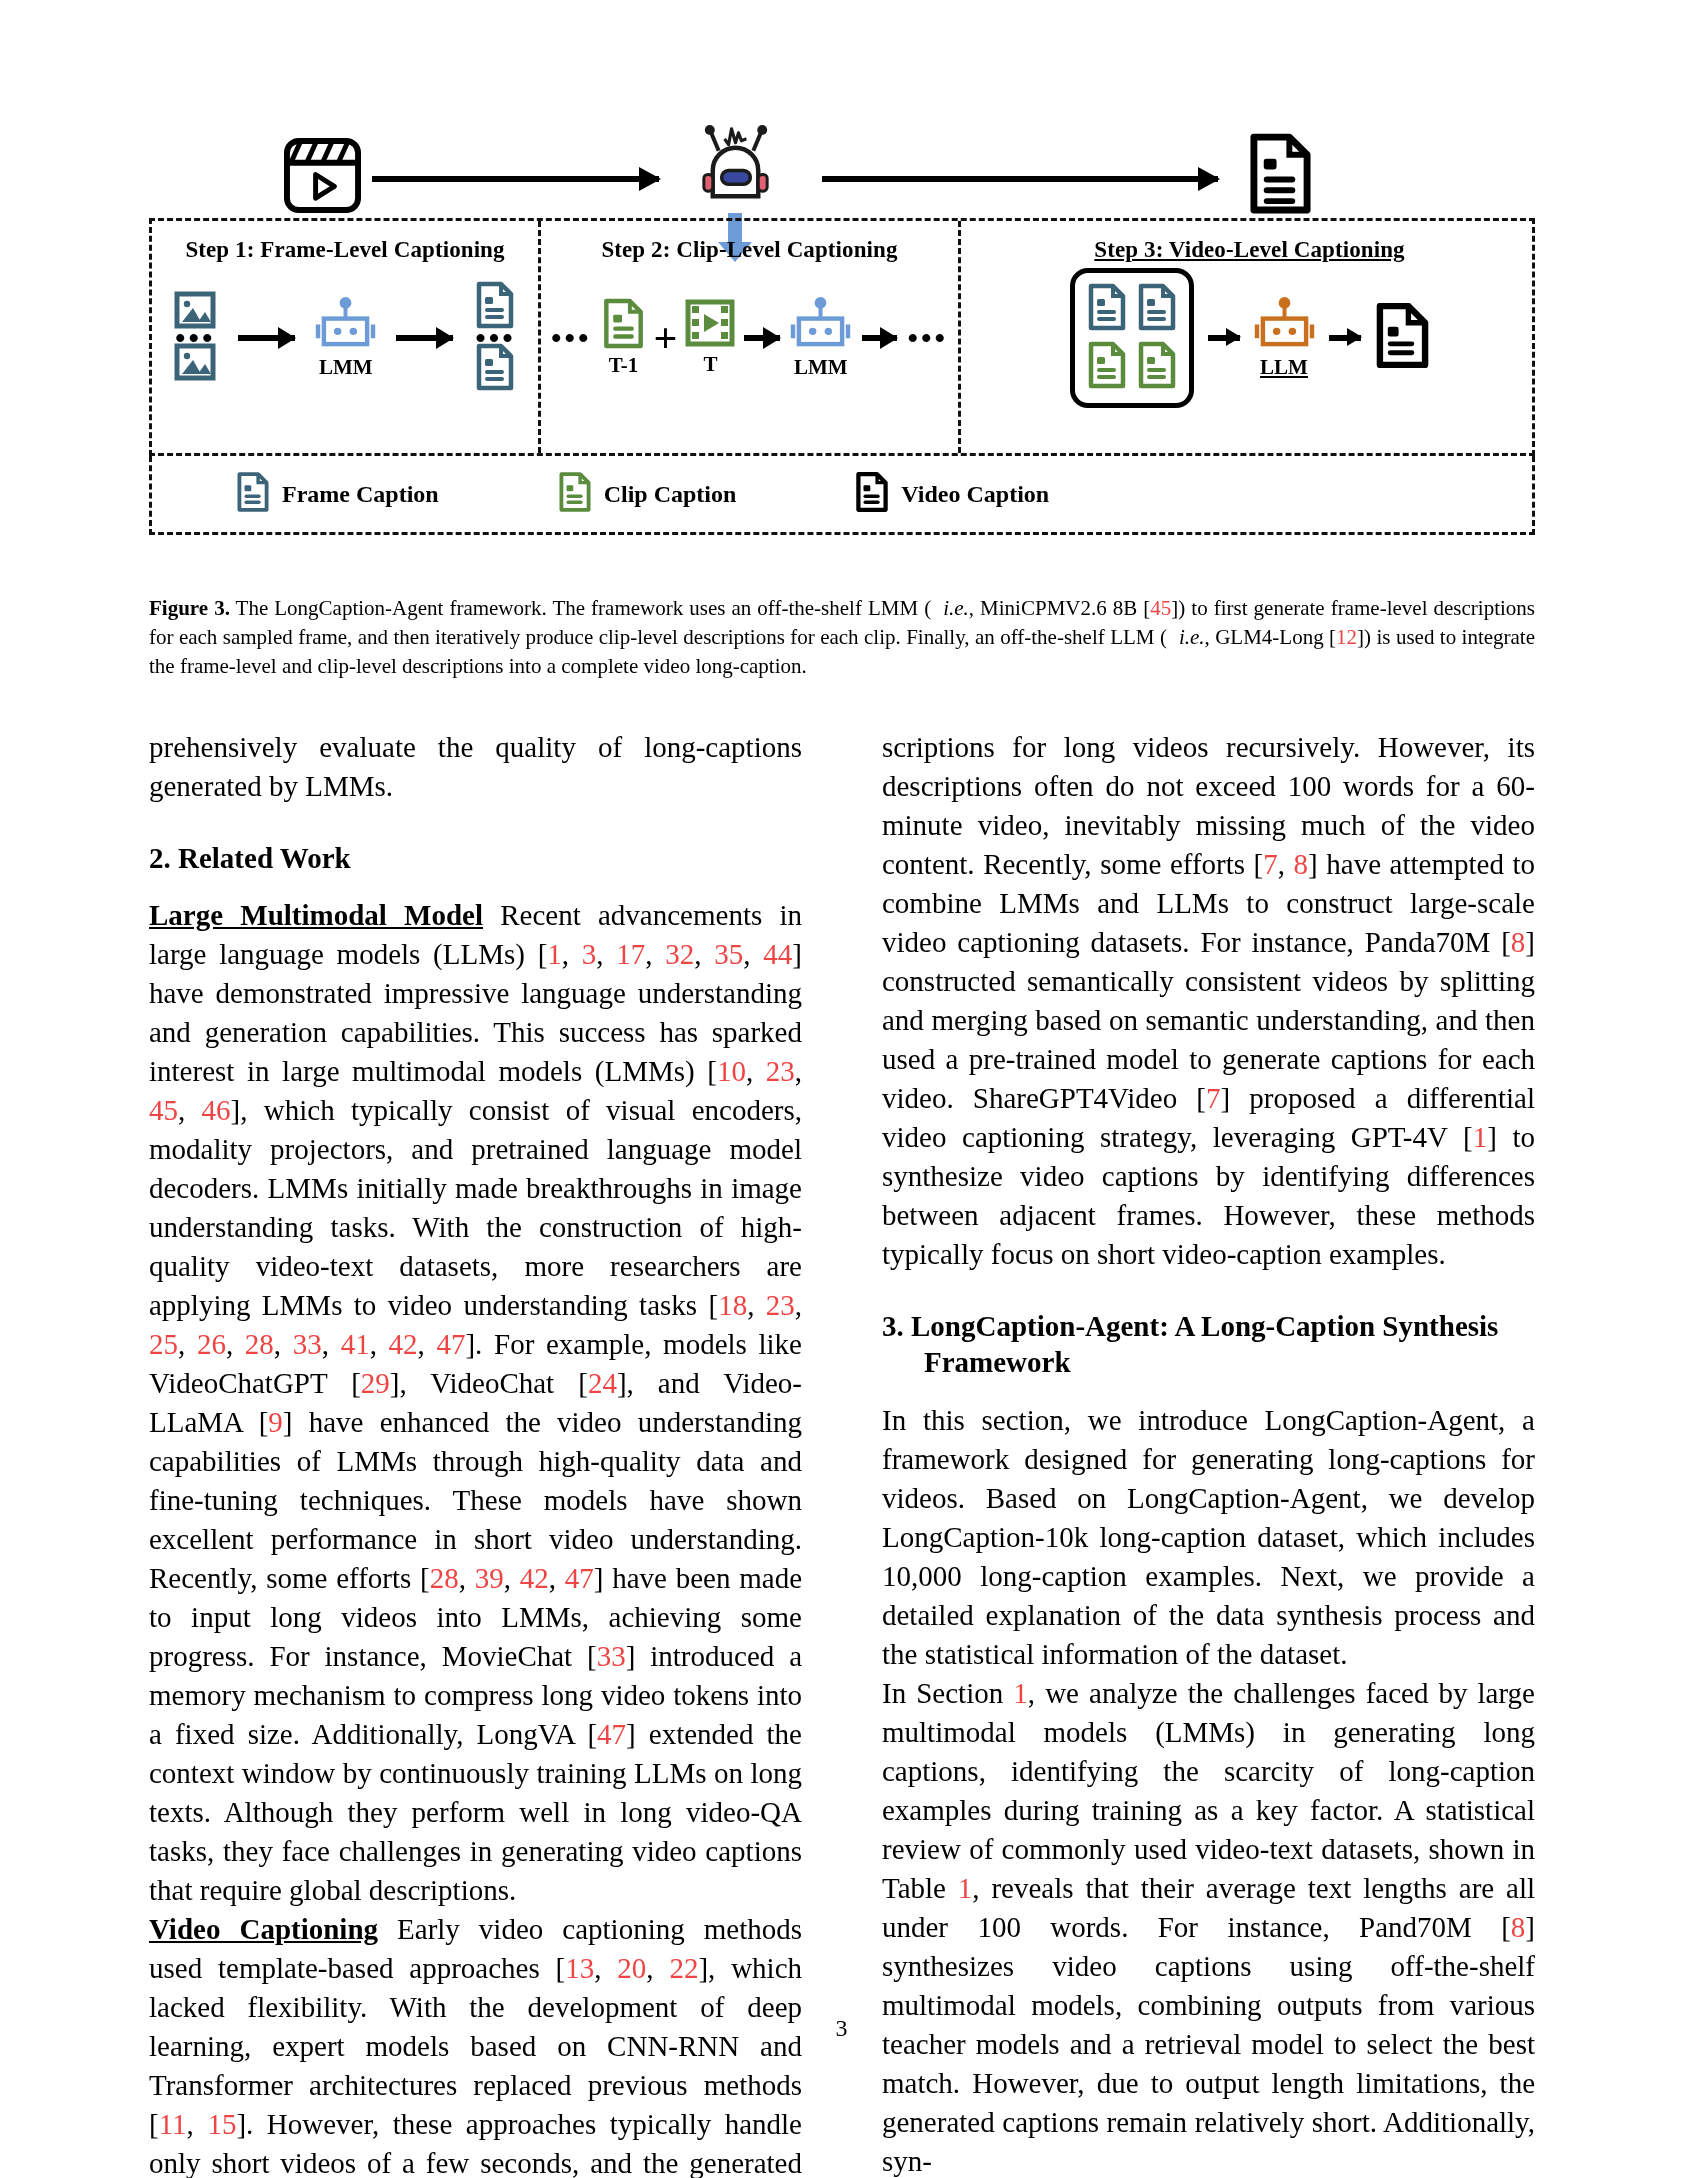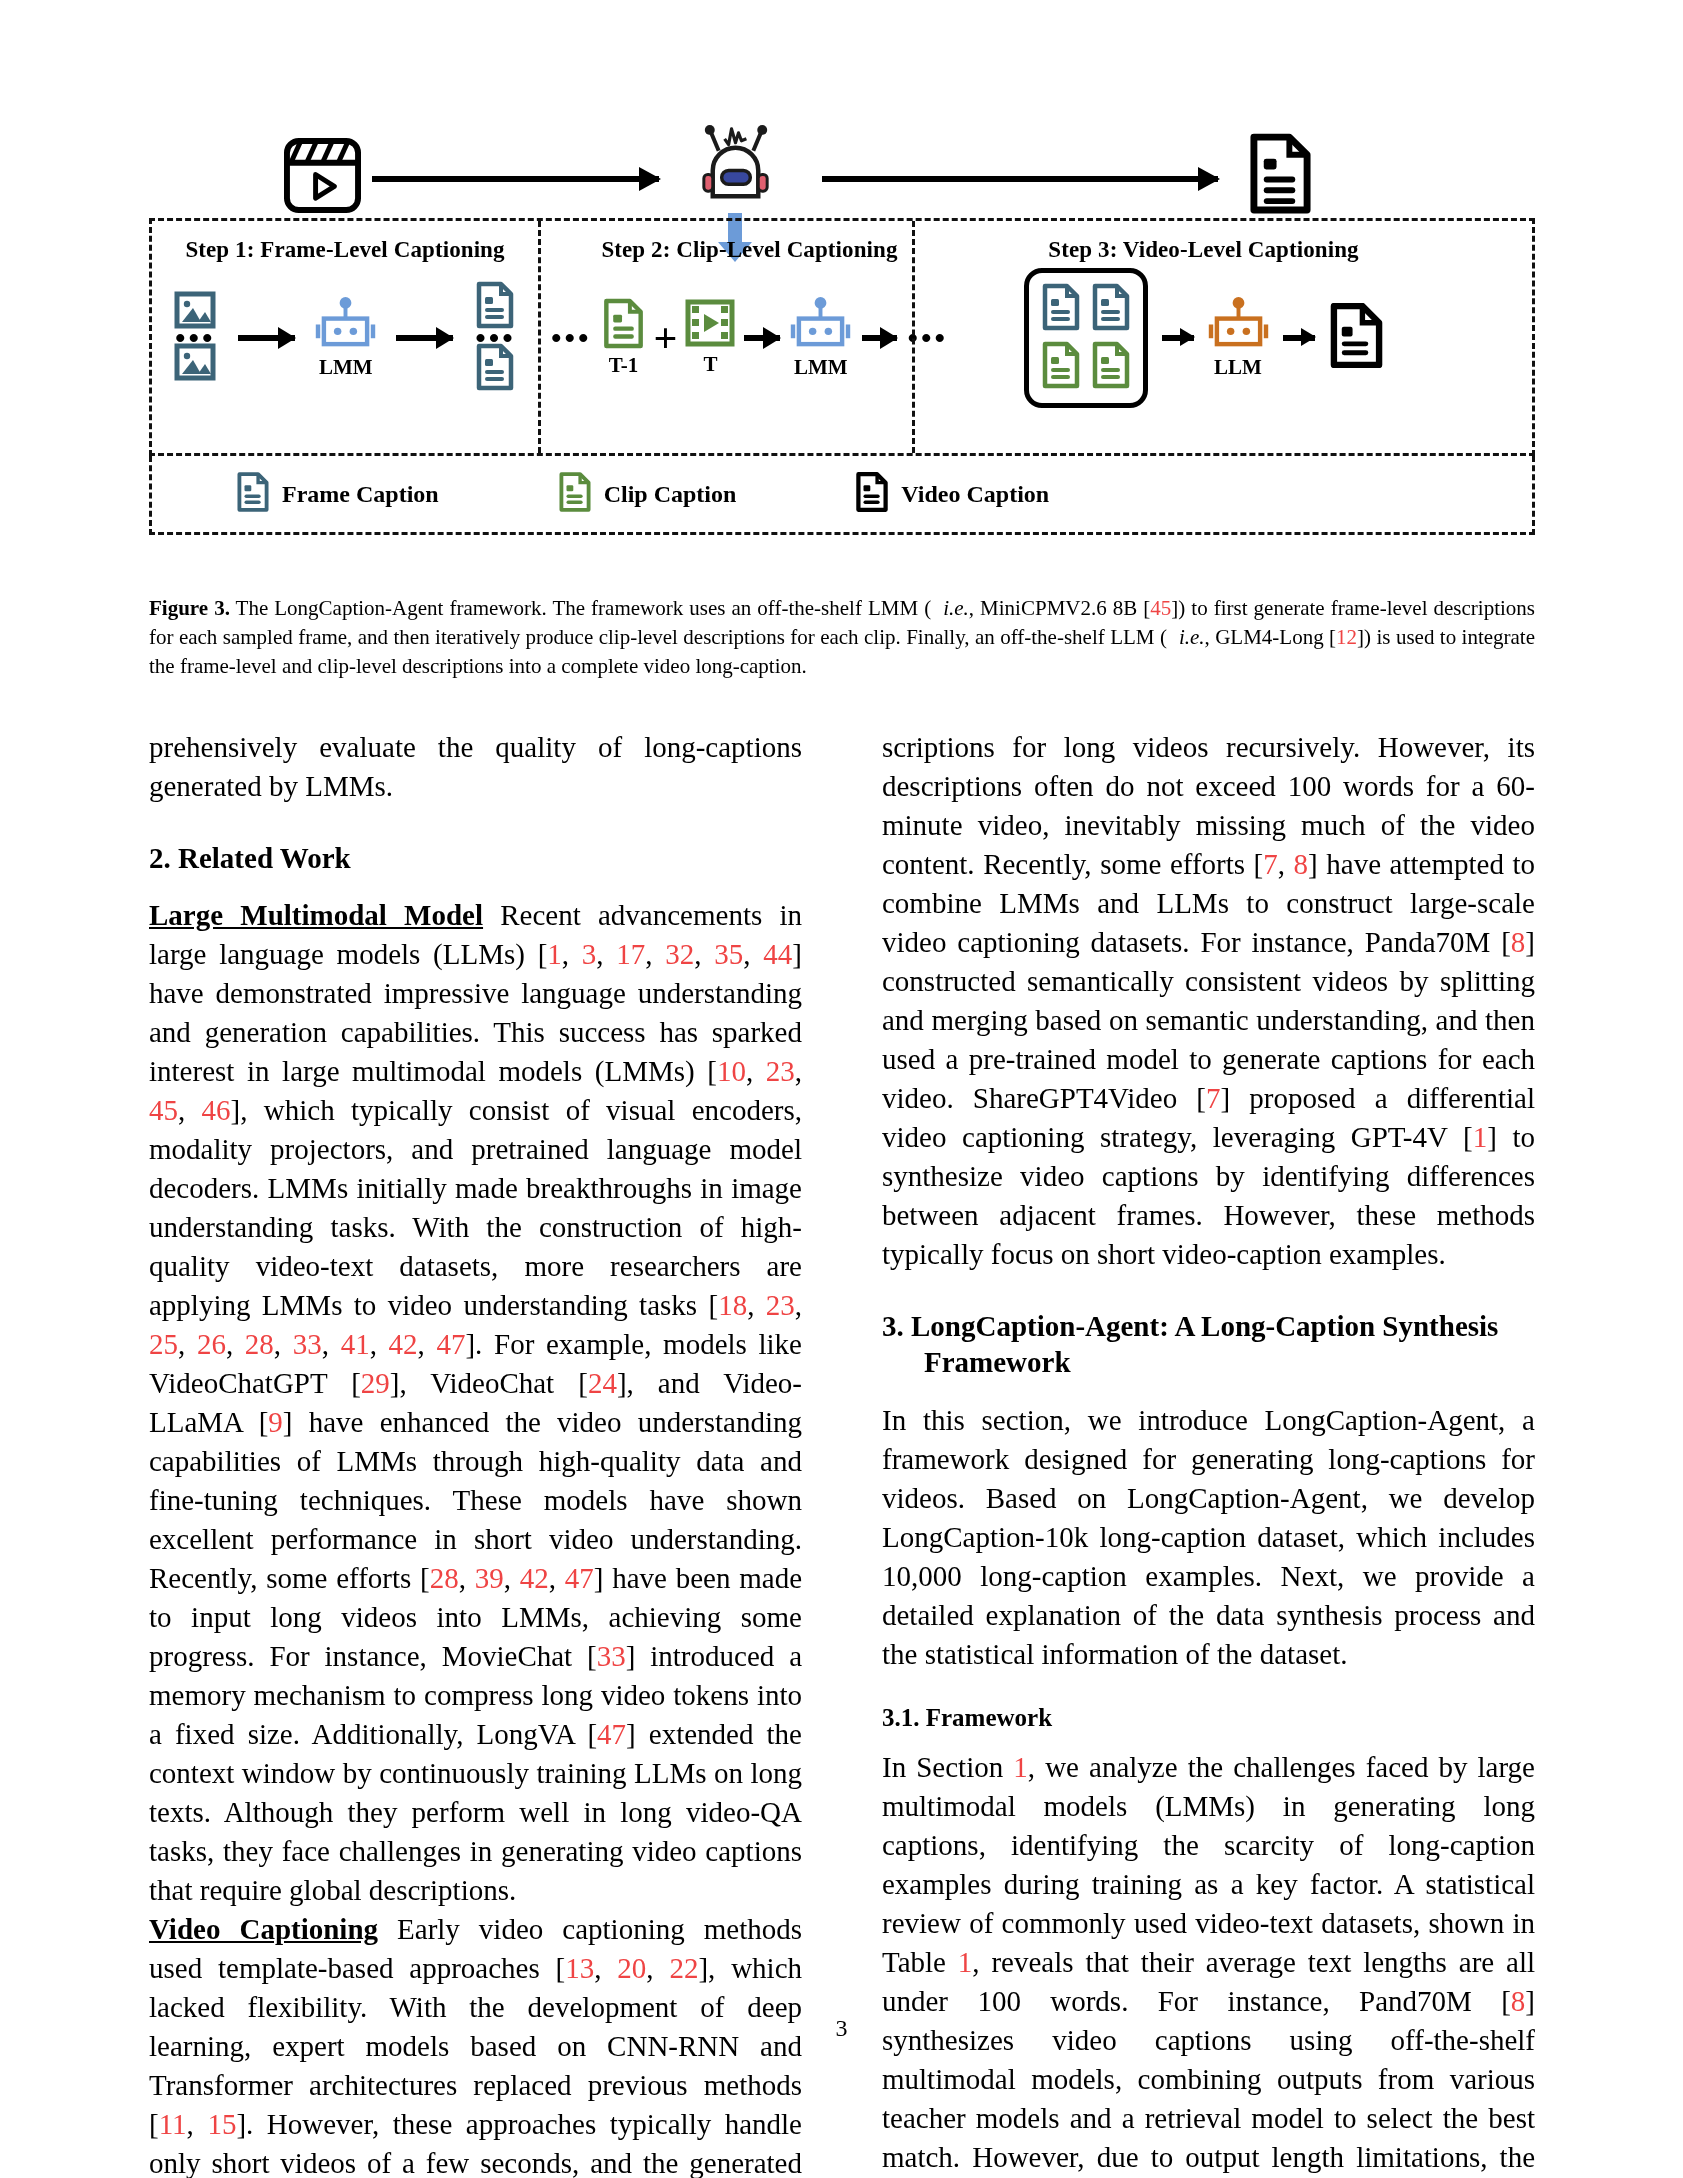--- a/index.html
+++ b/index.html
@@ -33,21 +33,21 @@
   .down-arrow { position:absolute; left:586px; top:94px; width:0; height:0; }
   .down-arrow .stem { position:absolute; left:-7px; top:0; width:14px; height:30px; background:#6c9bd8; }
   .down-arrow .head { position:absolute; left:-17px; top:29px; width:0;height:0;
       border-left:17px solid transparent; border-right:17px solid transparent; border-top:20px solid #6c9bd8; }
 
   .steps-box { position:absolute; left:0; top:99px; width:1386px; height:238px;
       border:3px dashed #111; box-sizing:border-box; }
   .step-col { position:absolute; top:0; height:100%; box-sizing:border-box; }
   .step-col.s1 { left:0;     width:386px; }
   .step-col.s2 { left:386px; width:420px; border-left:3px dashed #111; }
-  .step-col.s3 { left:760px; width:580px; border-left:3px dashed #111; }
+  .step-col.s3 { left:806px; width:580px; border-left:3px dashed #111;text-decoration:underline; }
   .step-title { text-align:center; font-weight:bold; font-size:23px; margin-top:16px; letter-spacing:0.1px; }
 
   .legend-box { position:absolute; left:0; top:337px; width:1386px; height:79px;
       border:3px dashed #111; border-top:none; box-sizing:border-box;padding-left:15px; }
   .legend-row { display:flex; align-items:center; height:100%; padding-left:69px; }
   .legend-item { display:flex; align-items:center; }
   .legend-item .lbl { font-weight:bold; font-size:24px; margin-left:12px; }
   .lg-gap1 { width:119px; } .lg-gap2 { width:119px; }
 
   .step-body { position:relative; height:149px; }
@@ -421,20 +421,19 @@
       <p>prehensively evaluate the quality of long-captions generated by LMMs.</p>
       <h2 class="sec">2. Related Work</h2>
       <p><span class="run-in">Large Multimodal Model</span><span> Recent advancements in large language models (LLMs) [<span class="cite">1</span>, <span class="cite">3</span>, <span class="cite">17</span>, <span class="cite">32</span>, <span class="cite">35</span>, <span class="cite">44</span>] have demonstrated impressive language understanding and generation capabilities. This success has sparked interest in large multimodal models (LMMs) [<span class="cite">10</span>, <span class="cite">23</span>, <span class="cite">45</span>, <span class="cite">46</span>], which typically consist of visual encoders, modality projectors, and pretrained language model decoders. LMMs initially made breakthroughs in image understanding tasks. With the construction of high-quality video-text datasets, more researchers are applying LMMs to video understanding tasks [<span class="cite">18</span>, <span class="cite">23</span>, <span class="cite">25</span>, <span class="cite">26</span>, <span class="cite">28</span>, <span class="cite">33</span>, <span class="cite">41</span>, <span class="cite">42</span>, <span class="cite">47</span>]. For example, models like VideoChatGPT [<span class="cite">29</span>], VideoChat [<span class="cite">24</span>], and Video-LLaMA [<span class="cite">9</span>] have enhanced the video understanding capabilities of LMMs through high-quality data and fine-tuning techniques. These models have shown excellent performance in short video understanding. Recently, some efforts [<span class="cite">28</span>, <span class="cite">39</span>, <span class="cite">42</span>, <span class="cite">47</span>] have been made to input long videos into LMMs, achieving some progress. For instance, MovieChat [<span class="cite">33</span>] introduced a memory mechanism to compress long video tokens into a fixed size. Additionally, LongVA [<span class="cite">47</span>] extended the context window by continuously training LLMs on long texts. Although they perform well in long video-QA tasks, they face challenges in generating video captions that require global descriptions.</span></p>
       <p><span class="run-in">Video Captioning</span><span> Early video captioning methods used template-based approaches [<span class="cite">13</span>, <span class="cite">20</span>, <span class="cite">22</span>], which lacked flexibility. With the development of deep learning, expert models based on CNN-RNN and Transformer architectures replaced previous methods [<span class="cite">11</span>, <span class="cite">15</span>]. However, these approaches typically handle only short videos of a few seconds, and the generated captions are also brief. The VideoReCap [<span class="cite">16</span>] model was the first to attempt generating de-</span></p>
     </div>
 
     <div class="col right">
       <p>scriptions for long videos recursively. However, its descriptions often do not exceed 100 words for a 60-minute video, inevitably missing much of the video content. Recently, some efforts [<span class="cite">7</span>, <span class="cite">8</span>] have attempted to combine LMMs and LLMs to construct large-scale video captioning datasets. For instance, Panda70M [<span class="cite">8</span>] constructed semantically consistent videos by splitting and merging based on semantic understanding, and then used a pre-trained model to generate captions for each video. ShareGPT4Video [<span class="cite">7</span>] proposed a differential video captioning strategy, leveraging GPT-4V [<span class="cite">1</span>] to synthesize video captions by identifying differences between adjacent frames. However, these methods typically focus on short video-caption examples.</p>
       <h2 class="sec hang">3. LongCaption-Agent: A Long-Caption Synthesis Framework</h2>
       <p>In this section, we introduce LongCaption-Agent, a framework designed for generating long-captions for videos. Based on LongCaption-Agent, we develop LongCaption-10k long-caption dataset, which includes 10,000 long-caption examples. Next, we provide a detailed explanation of the data synthesis process and the statistical information of the dataset.</p>
-      <h3 class="sub">3.1. Framework</h3>
       <p>In Section <span class="cite">1</span>, we analyze the challenges faced by large multimodal models (LMMs) in generating long captions, identifying the scarcity of long-caption examples during training as a key factor. A statistical review of commonly used video-text datasets, shown in Table <span class="cite">1</span>, reveals that their average text lengths are all under 100 words. For instance, Pand70M [<span class="cite">8</span>] synthesizes video captions using off-the-shelf multimodal models, combining outputs from various teacher models and a retrieval model to select the best match. However, due to output length limitations, the generated captions remain relatively short. Additionally, syn-</p>
     </div>
   </div>
 
   <div class="pageno">3</div>
 </div>
 
 
 </body></html>

